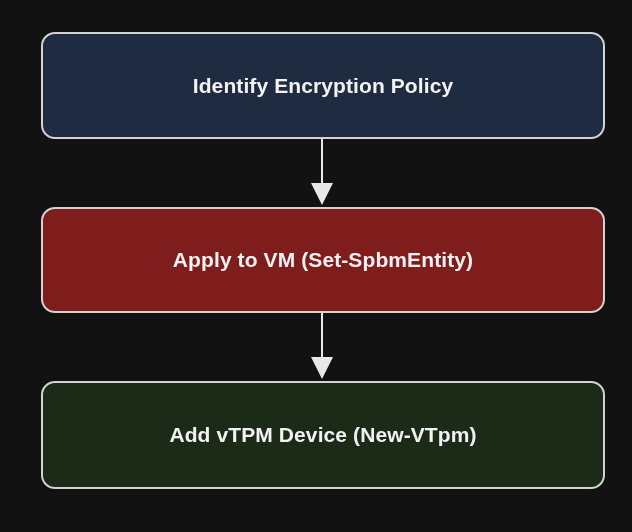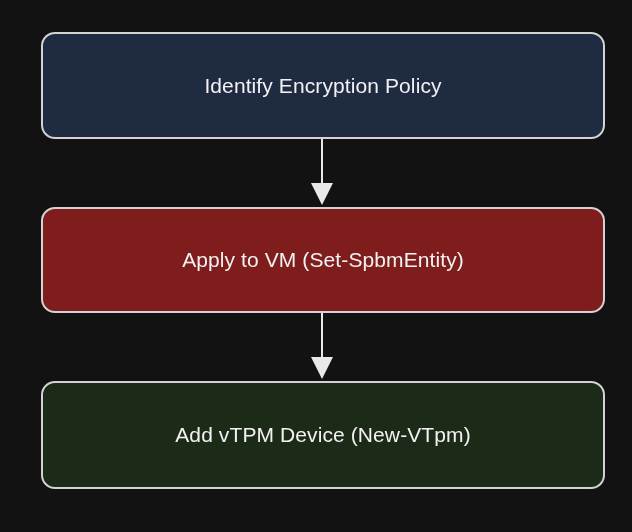--- a/index.html
+++ b/index.html
@@ -27,21 +27,21 @@
     border-radius: 14px;
     display: flex;
     align-items: center;
     justify-content: center;
     text-align: center;
   }
   .node-label {
     color: #f2f2f2;
     font-size: 21px;
     line-height: 1.2;
-    font-weight: 400;
+    font-weight: 700;
     letter-spacing: 0.1px;
     white-space: nowrap;
   }
   #node-identify-policy {
     top: 32px;
     height: 107px;
     background: #1f2b40;
   }
   #node-apply-vm {
     top: 207px;

